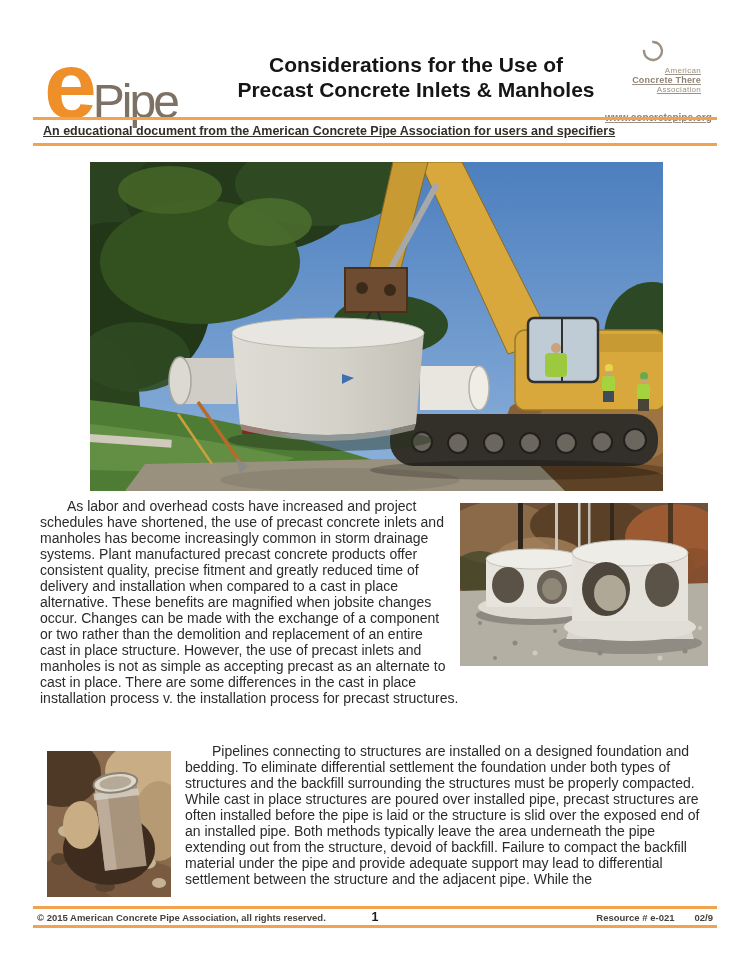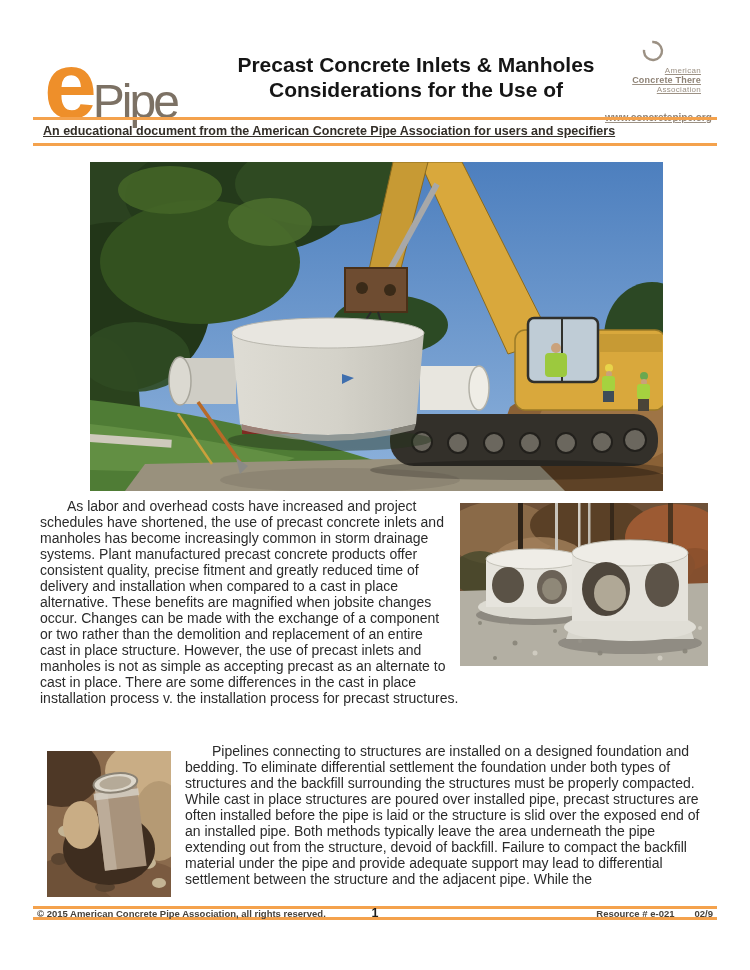--- a/index.html
+++ b/index.html
@@ -27,41 +27,41 @@
   .main-photo svg{display:block;}
   
   .para{position:absolute;left:40px;width:676px;font-size:14px;line-height:16px;
     color:#2b2b2b;text-indent:27px;}
   .para1{top:498px;}
   .para2{top:743px;}
   .float-right-photo{float:right;width:248px;height:163px;margin:5px 8px 12px 12px;}
   .float-left-photo{float:left;width:124px;height:146px;margin:8px 14px 4px 7px;}
   .float-right-photo svg,.float-left-photo svg{display:block;}
   
-  .footer{position:absolute;left:33px;top:906px;width:684px;height:14px;
+  .footer{position:absolute;left:33px;top:906px;width:684px;height:22px;
     border-top:3px solid #F4A24D;border-bottom:3px solid #F4A24D;
     display:flex;align-items:center;box-sizing:border-box;padding:0 4px;}
   .footer .copyright{font-size:9.5px;font-weight:bold;color:#46413a;}
   .footer .pagenum{position:absolute;left:50%;transform:translateX(-50%);
     font-size:12.5px;font-weight:bold;color:#1d1d1d;}
   .footer .right{margin-left:auto;display:flex;gap:20px;font-size:9.5px;font-weight:bold;color:#46413a;}
 </style>
 </head>
 <body>
 
 <div class="page">
 
   <div class="logo">
     <span class="e">e</span>
       <span class="pipe">Pipe</span>
   </div>
 
   <div class="title">
+    <div>Considerations for the Use of</div>
     <div>Precast Concrete Inlets &amp; Manholes</div>
-    <div>Considerations for the Use of</div>
   </div>
 
   <div class="acpa">
     <svg class="ring" width="26" height="26" viewBox="0 0 26 26">
       <circle cx="13" cy="13" r="9" fill="none" stroke="#9C9184" stroke-width="2.4" stroke-dasharray="44 13" transform="rotate(-95 13 13)"></circle>
       <path d="M15,5.2 q2,-1.4 3,.2" fill="none" stroke="#9C9184" stroke-width="1.6"></path>
     </svg>
     <div class="l1">American</div>
     <div class="l2">Concrete There</div>
     <div class="l3">Association</div>

